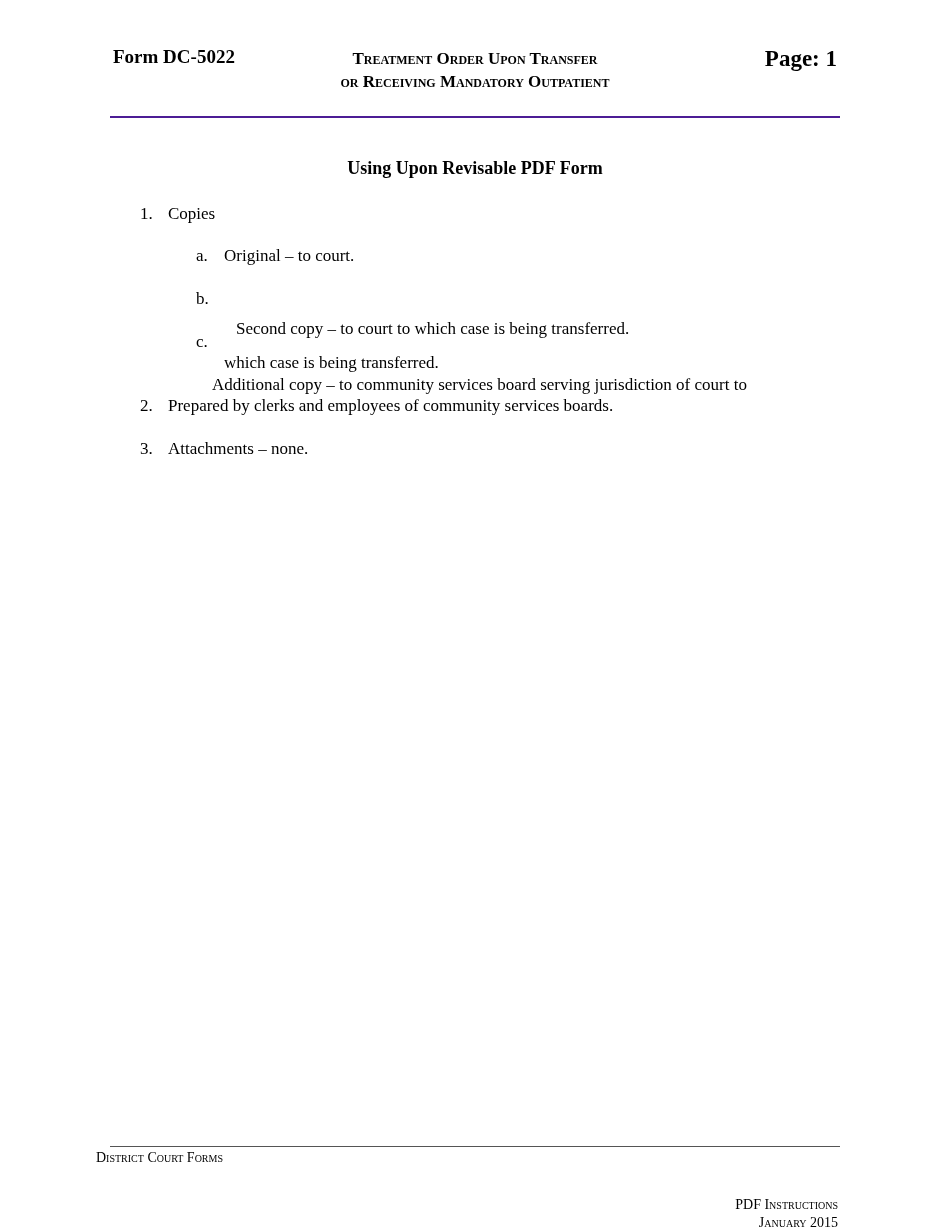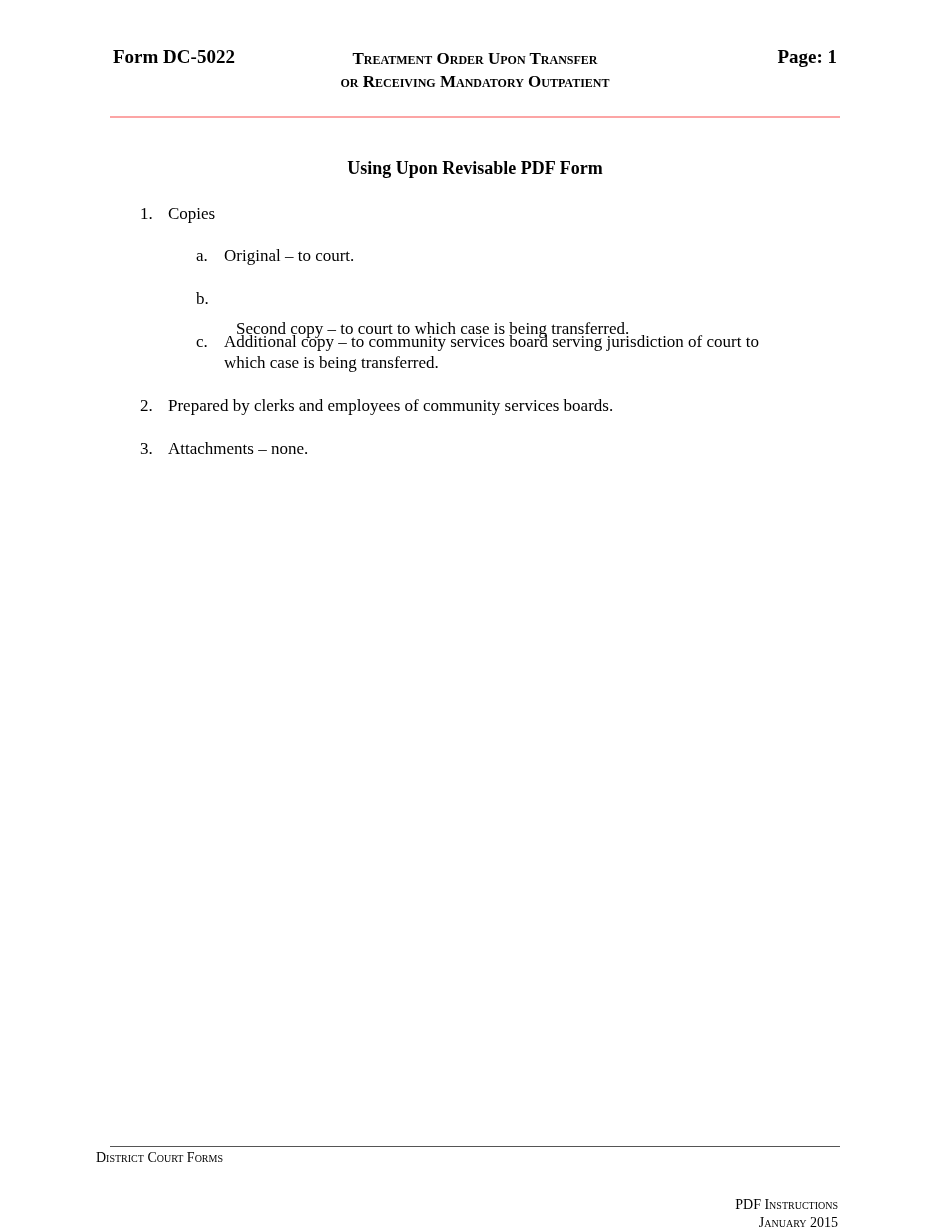--- a/index.html
+++ b/index.html
@@ -14,35 +14,35 @@
       font-family: "Liberation Serif", "DejaVu Serif", serif;
       color: #000;
       overflow: hidden;
     }
     .header {
       position: absolute;
       left: 110px;
       top: 44px;
       width: 730px;
       height: 72px;
-      border-bottom: 2px solid #fca5a5;
+      border-bottom: 2px solid #4c1d95;
     }
     .form-id {
       position: absolute;
       left: 3px;
       top: 2px;
       font-weight: bold;
       font-size: 19px;
     }
     .page-num {
       position: absolute;
       right: 3px;
       top: 2px;
       font-weight: bold;
-      font-size: 19px;
+      font-size: 23px;
     }
     .title {
       position: absolute;
       left: 165px;
       width: 400px;
       top: 3px;
       text-align: center;
       font-weight: bold;
       font-size: 17px;
       line-height: 23px;
@@ -119,21 +119,21 @@
   <span class="text" style="left:28px;">Original – to court.</span>
 </div>
 
 <div class="item" style="left:196px; top:288px;">
   <span class="num">b.</span>
   <span class="text" style="left:40px;margin-top:30px;">Second copy – to court to which case is being transferred.</span>
 </div>
 
 <div class="item" style="left:196px; top:331px;">
   <span class="num">c.</span>
-  <span class="text" style="left:28px;">Additional copy – to community services board serving jurisdiction of court to</span>
+  <span class="text" style="left:16px;margin-top:43px;">Additional copy – to community services board serving jurisdiction of court to</span>
   <span class="text" style="left:28px; top:21px;">which case is being transferred.</span>
 </div>
 
 <div class="item" style="left:140px; top:395px;">
   <span class="num">2.</span>
   <span class="text" style="left:28px;">Prepared by clerks and employees of community services boards.</span>
 </div>
 
 <div class="item" style="left:140px; top:438px;">
   <span class="num">3.</span>

